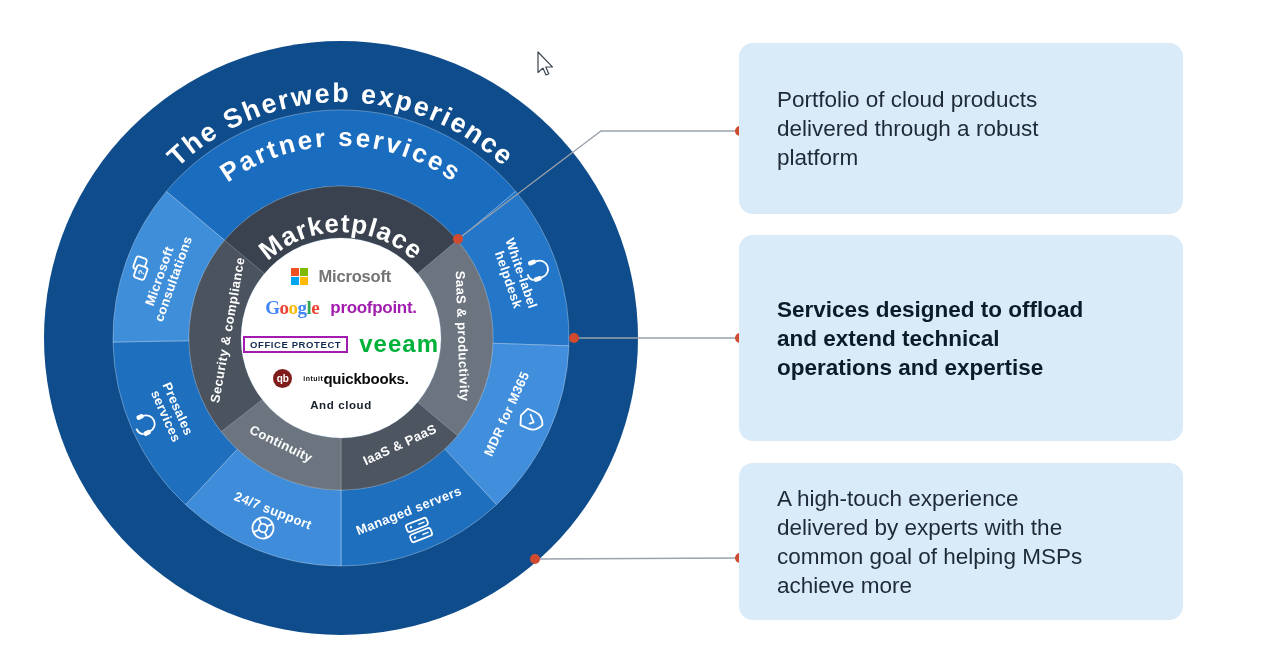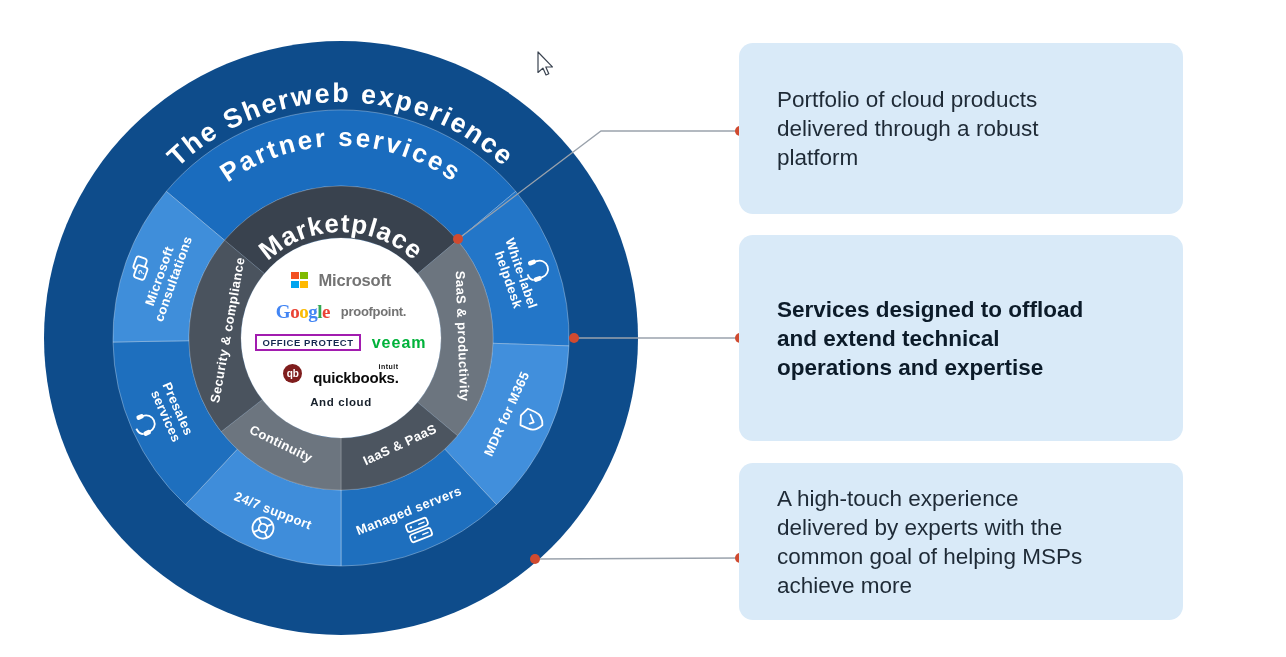--- a/index.html
+++ b/index.html
@@ -13,27 +13,27 @@
                   display:flex; flex-direction:column; align-items:center; justify-content:center;
                   gap:11px; z-index:3; }
   .logo-row { display:flex; align-items:center; justify-content:center; gap:11px; white-space:nowrap; }
   .ms-squares { display:grid; grid-template-columns:7.5px 7.5px; grid-template-rows:7.5px 7.5px; gap:1.5px; }
   .ms-squares i { display:block; }
   .ms-sq-1 { background:#F25022; } .ms-sq-2 { background:#7FBA00; }
   .ms-sq-3 { background:#00A4EF; } .ms-sq-4 { background:#FFB900; }
   .ms-word { font-size:16.5px; color:#737373; font-weight:600; letter-spacing:-0.2px; }
   .google-word { font-size:19px; font-weight:700; letter-spacing:-0.5px;font-family:Liberation Serif, serif; }
   .g-1,.g-4 { color:#4285F4; } .g-2,.g-6 { color:#EA4335; } .g-3 { color:#FBBC05; } .g-5 { color:#34A853; }
-  .proofpoint-word { font-size:13px; font-weight:800; color:#737373; letter-spacing:-0.3px; }
+  .proofpoint-word { font-size:17px; font-weight:800; color:#a21caf; letter-spacing:-0.3px; }
   .op-box { border:2px solid #a21caf; padding:1px 5px; font-size:9.5px; font-weight:800;
             color:#152A50; letter-spacing:0.6px; }
-  .veeam-word { font-size:16px; font-weight:800; color:#00B23A; letter-spacing:1px;text-align:right; }
+  .veeam-word { font-size:24px; font-weight:800; color:#00B23A; letter-spacing:1px;text-align:right; }
   .qb-badge { width:19px; height:19px; border-radius:50%; background:#7f1d1d; color:#fff;
               font-size:10px; font-weight:800; display:flex; align-items:center; justify-content:center; }
-  .qb-text { display:flex; flex-direction:column; line-height:1; align-items:flex-end; }
+  .qb-text { display:flex; flex-direction:row; line-height:1; align-items:center; }
   .intuit-word { font-size:7px; font-weight:700; color:#111; letter-spacing:0.5px; }
   .qb-word { font-size:15px; font-weight:800; color:#0B0B0B; letter-spacing:-0.2px; }
   .more-label { font-size:11.5px; font-weight:700; color:#17202B; letter-spacing:0.6px; }
 
   
   .callout { position:absolute; left:739px; width:444px; background:#D9EAF8; border-radius:14px;
              display:flex; align-items:center; z-index:2; }
   .callout-1 { top:43px;  height:171px; }
   .callout-2 { top:235px; height:206px; }
   .callout-3 { top:463px; height:157px; }

